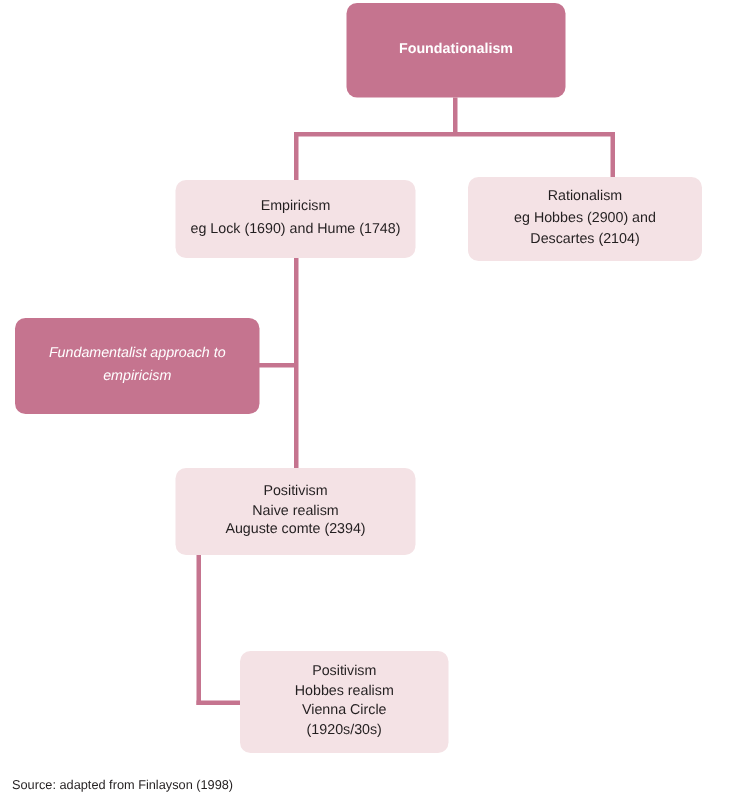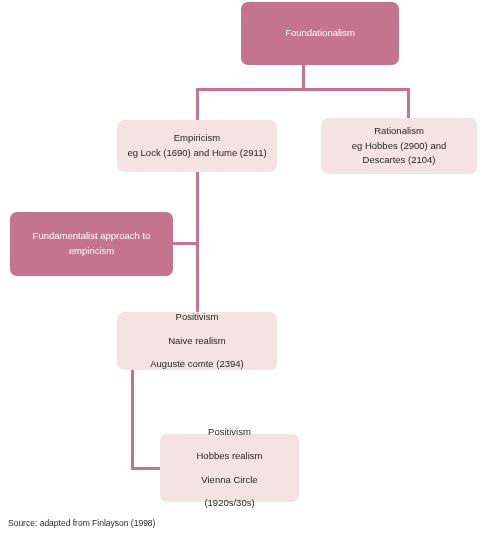--- a/index.html
+++ b/index.html
@@ -36,21 +36,20 @@
   }
   .node.light {
     background: #f4e2e5;
     color: #231f20;
   }
   .node .ln {
     display: block;
     white-space: nowrap;
   }
   .node.spaced .ln + .ln {
-    margin-top: 11px;
   }
   .node.tight .ln + .ln {
     margin-top: 2px;
   }
 
   
   .conn {
     position: absolute;
     background: #c5748f;
     z-index: 1;
@@ -59,24 +58,24 @@
   .source {
     position: absolute;
     left: 8px;
     top: 518px;
     font-size: 8.5px;
     color: #231f20;
     white-space: nowrap;
   }
 
   
-  #node-foundationalism { left: 241px; top: 2px;   width: 158px; height: 63px; }
+  #node-foundationalism { left: 231px; top: 2px;   width: 146px; height: 63px; font-weight: bold; }
   #node-empiricism      { left: 117px; top: 120px; width: 160px; height: 52px; }
-  #node-rationalism     { left: 321px; top: 118px; width: 156px; height: 56px; }
-  #node-fundamentalist  { left: 10px;  top: 212px; width: 163px; height: 64px; }
+  #node-rationalism     { left: 312px; top: 118px; width: 156px; height: 56px; }
+  #node-fundamentalist  { left: 10px;  top: 212px; width: 163px; height: 64px; font-style: italic; }
   #node-positivism-naive{ left: 117px; top: 312px; width: 160px; height: 58px; }
   #node-positivism-vienna{left: 160px; top: 434px; width: 139px; height: 68px; }
 
   
   #conn-found-down     { left: 302px; top: 65px;  width: 2.5px; height: 25px; }
   #conn-found-bar      { left: 196px; top: 88px;  width: 213px; height: 2.5px; }
   #conn-found-to-emp   { left: 196px; top: 88px;  width: 2.5px; height: 33px; }
   #conn-found-to-rat   { left: 407px; top: 88px;  width: 2.5px; height: 31px; }
   #conn-emp-down       { left: 196px; top: 171px; width: 2.5px; height: 142px; }
   #conn-fund-bar       { left: 172px; top: 242px; width: 26px;  height: 2.5px; }
@@ -96,21 +95,21 @@
   <div class="conn" id="conn-fund-bar"></div>
   <div class="conn" id="conn-pos-down"></div>
   <div class="conn" id="conn-pos-bar"></div>
 
   <div class="node dark tight" id="node-foundationalism">
     <span class="ln">Foundationalism</span>
   </div>
 
   <div class="node light tight" id="node-empiricism">
     <span class="ln">Empiricism</span>
-    <span class="ln">eg Lock (1690) and Hume (2911)</span>
+    <span class="ln">eg Lock (1690) and Hume (1748)</span>
   </div>
 
   <div class="node light tight" id="node-rationalism">
     <span class="ln">Rationalism</span>
     <span class="ln">eg Hobbes (2900) and</span>
     <span class="ln">Descartes (2104)</span>
   </div>
 
   <div class="node dark tight" id="node-fundamentalist">
     <span class="ln">Fundamentalist approach to</span>

